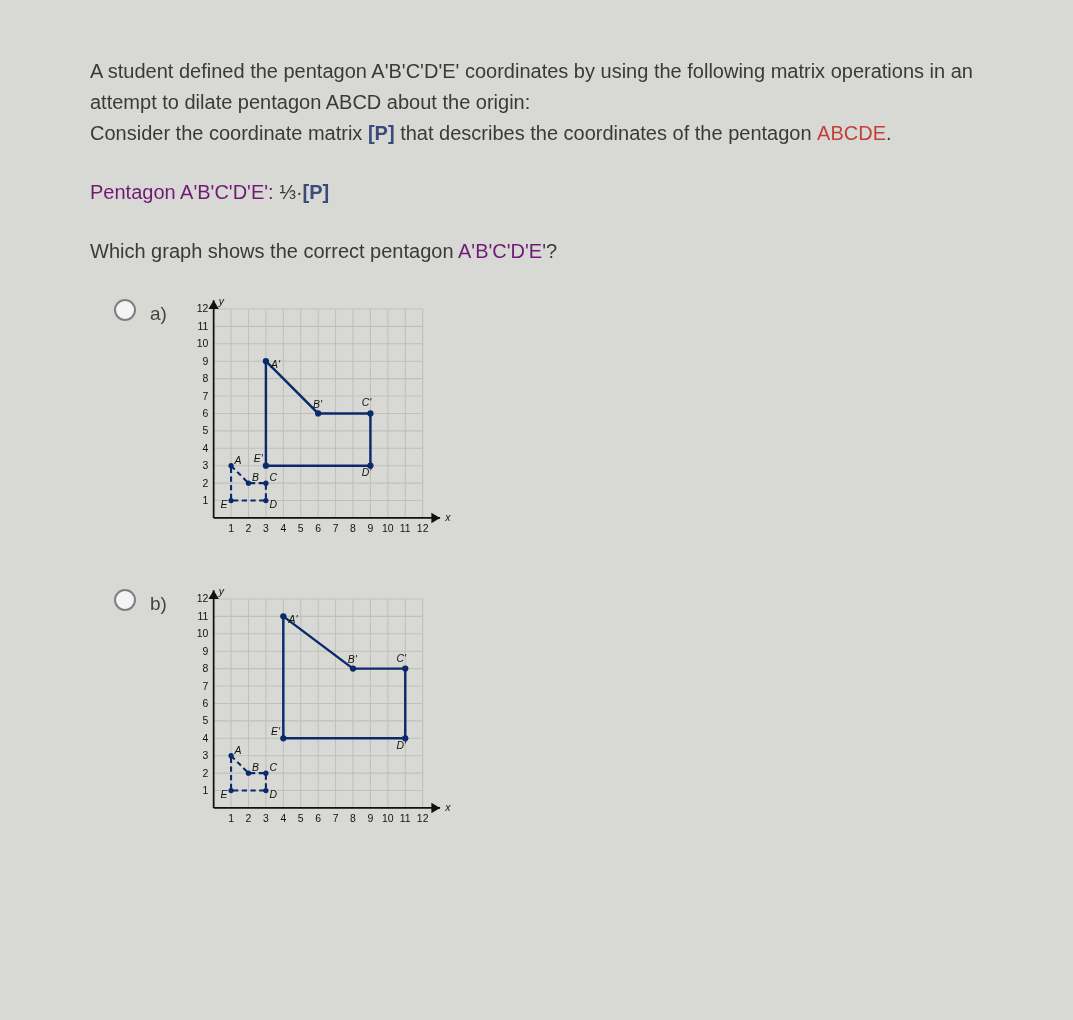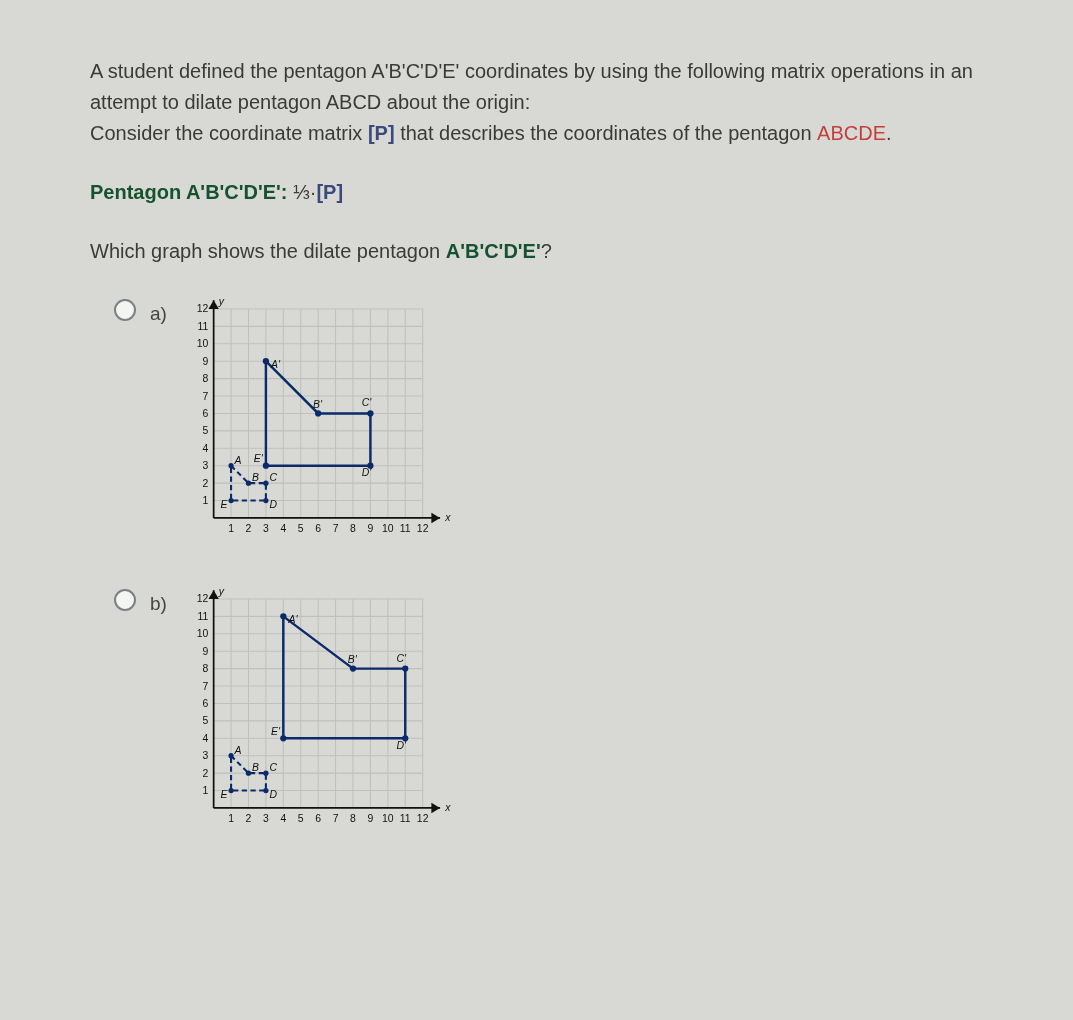--- a/index.html
+++ b/index.html
@@ -8,21 +8,21 @@
     font-family: Arial, Helvetica, sans-serif;
     color: #3a3a3a;
     padding: 28px 90px 20px 90px;
     width: 1073px;
     min-height: 1020px;
     font-size: 20px;
     line-height: 1.55;
   }
   .question-text { margin-bottom: 28px; }
   .red { color: #c23f3a; font-weight: 500; }
-  .blue { color: #14532d; font-weight: 700; }
+  .blue { color: #701a75; font-weight: 400; }
   .darkblue { color: #3a4a7a; font-weight: 600; }
 
   .options { margin-left: 24px; }
   .option-row { display: flex; align-items: flex-start; margin-bottom: 20px; }
   .radio {
     width: 22px; height: 22px; border: 2px solid #7a8086;
     border-radius: 50%; background: #f4f4f2; flex-shrink: 0;
     margin-top: 4px;
   }
   .option-label { margin-left: 14px; margin-right: 14px; font-size: 19px; color: #444; margin-top:4px;}
@@ -45,21 +45,21 @@
 
 <div class="question-text">
   <p style="margin-top:28px;">A student defined the pentagon A'B'C'D'E' coordinates by using the following matrix operations in an attempt to dilate pentagon ABCD about the origin:</p>
   <p>
     <span>Consider the coordinate matrix </span><span class="darkblue">[P]</span><span> that describes the coordinates of the pentagon </span><span class="red">ABCDE</span><span>.</span>
   </p>
   <p style="margin-top:28px;">
     <span class="blue">Pentagon A'B'C'D'E':</span><span>  ⅓·</span><span class="darkblue">[P]</span>
   </p>
   <p style="margin-top:28px;">
-    <span>Which graph shows the dilate pentagon </span><span class="blue">A'B'C'D'E'</span><span>?</span>
+    <span>Which graph shows the correct pentagon </span><span class="blue">A'B'C'D'E'</span><span>?</span>
   </p>
 </div>
 
 <div class="options">
 
   <div class="option-row">
     <div class="radio"></div>
     <div class="option-label">a)</div>
     <div class="graph">
       <svg width="290" height="270" viewBox="-18 -8 165 155">

